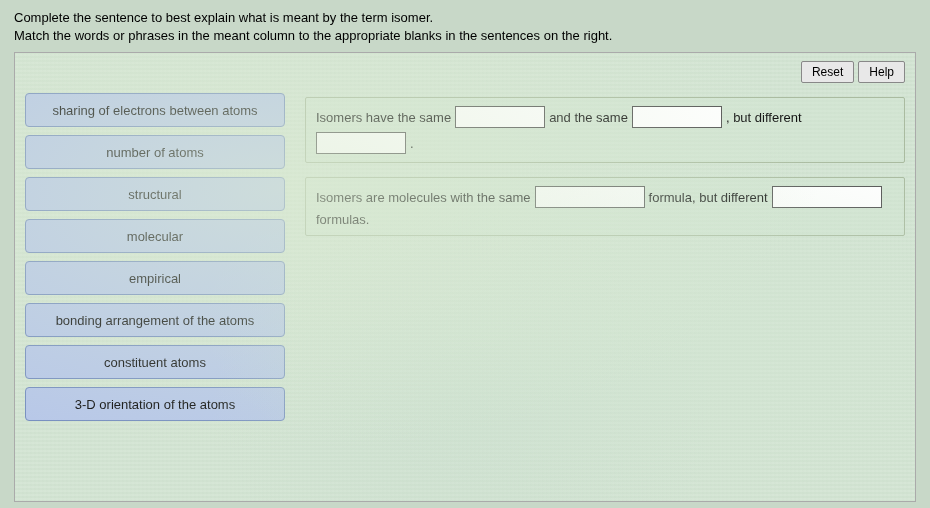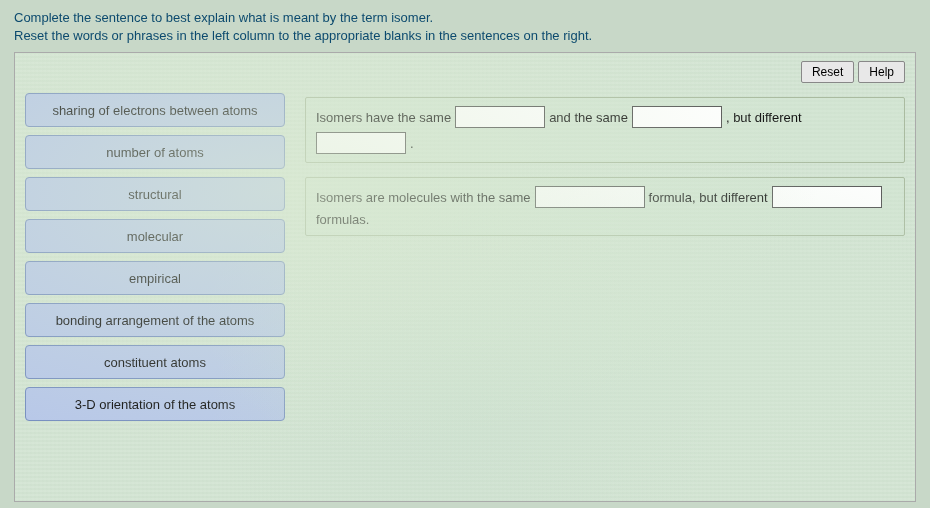--- a/index.html
+++ b/index.html
@@ -8,21 +8,21 @@
       width: 930px;
       height: 508px;
       background: #c8d8c8;
       font-family: Arial, sans-serif;
       font-size: 13px;
       overflow: hidden;
     }
 
     .page-header {
       padding: 10px 14px 6px 14px;
-      color: #0c4a6e;
+      color: #000000;
     }
 
     .page-header p {
       margin-bottom: 3px;
       font-size: 13px;
     }
 
     .main-container {
       margin: 0 14px;
       background: repeating-linear-gradient(
@@ -133,21 +133,21 @@
 
     .drop-box-wide {
       width: 110px;
     }
   </style>
 </head>
 <body>
 
 <div class="page-header">
   <p>Complete the sentence to best explain what is meant by the term isomer.</p>
-  <p>Reset the words or phrases in the left column to the appropriate blanks in the sentences on the right.</p>
+  <p>Match the words or phrases in the meant column to the appropriate blanks in the sentences on the right.</p>
 </div>
 
 <div class="main-container">
   <div class="top-buttons">
     <button class="btn-small">Reset</button>
     <button class="btn-small">Help</button>
   </div>
 
   <div class="content-area">
 

